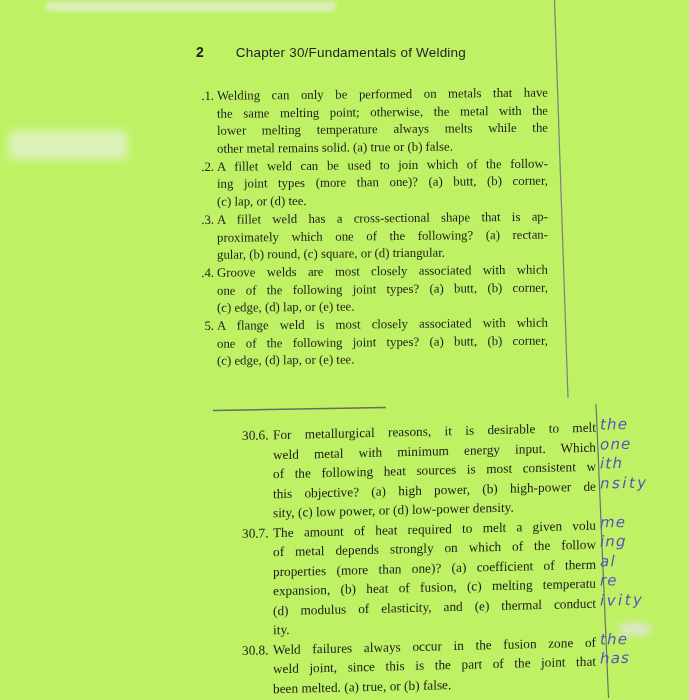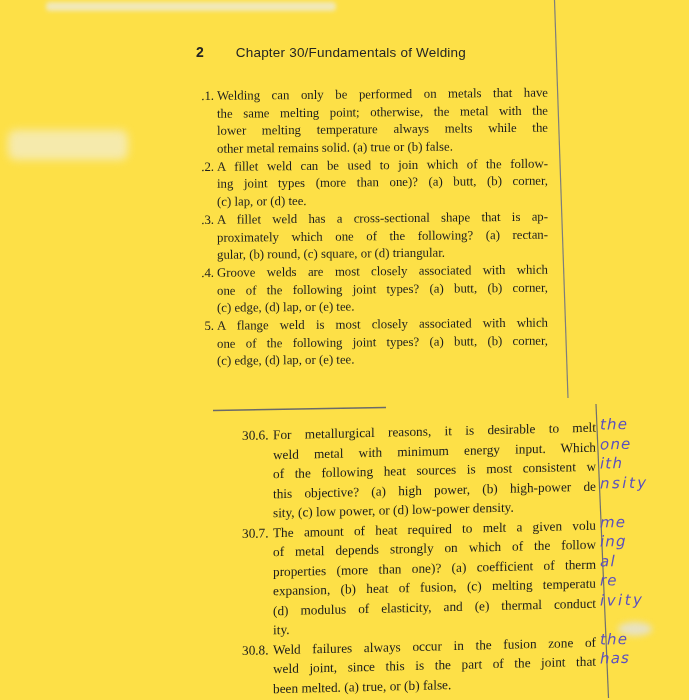--- a/index.html
+++ b/index.html
@@ -1,18 +1,18 @@
 <!DOCTYPE html>
 <html><head>
 <meta charset="utf-8">
 <style>
   html,body { margin:0; padding:0; background:#ffffff; }
   .canvas {
     position:relative; width:689px; height:700px;
-    background:#fde047; overflow:hidden;
+    background:#bef264; overflow:hidden;
   }
   
   .edges { position:absolute; left:0; top:0; pointer-events:none; }
   .streak  { position:absolute; left:46px;  top:2px;   width:290px; height:9px;  background:#ececea; filter:blur(2px); opacity:.7; border-radius:4px; }
   .streak2 { position:absolute; left:8px;   top:130px; width:120px; height:30px; background:#f1f1ef; filter:blur(4px); opacity:.6; border-radius:8px; }
   .smudge  { position:absolute; left:618px; top:622px; width:34px;  height:14px; background:#e3e3e0; filter:blur(3px); opacity:.8; border-radius:50%; }
   .specks  { position:absolute; left:0; top:0; width:2px; height:2px; border-radius:50%; background:transparent;
     box-shadow: 115px 8px 0 1px #d4d4d2, 386px 37px 0 1px #d6d6d4, 489px 11px 0 1px #d2d2d0,
                 57px 186px 0 1px #dadad8, 133px 343px 0 1px #d8d8d6, 663px 424px 0 1px #d4d4d2,
                 650px 561px 0 1px #d7d7d5, 231px 696px 0 0 #cccccb, 600px 178px 0 1px #dcdcda,

